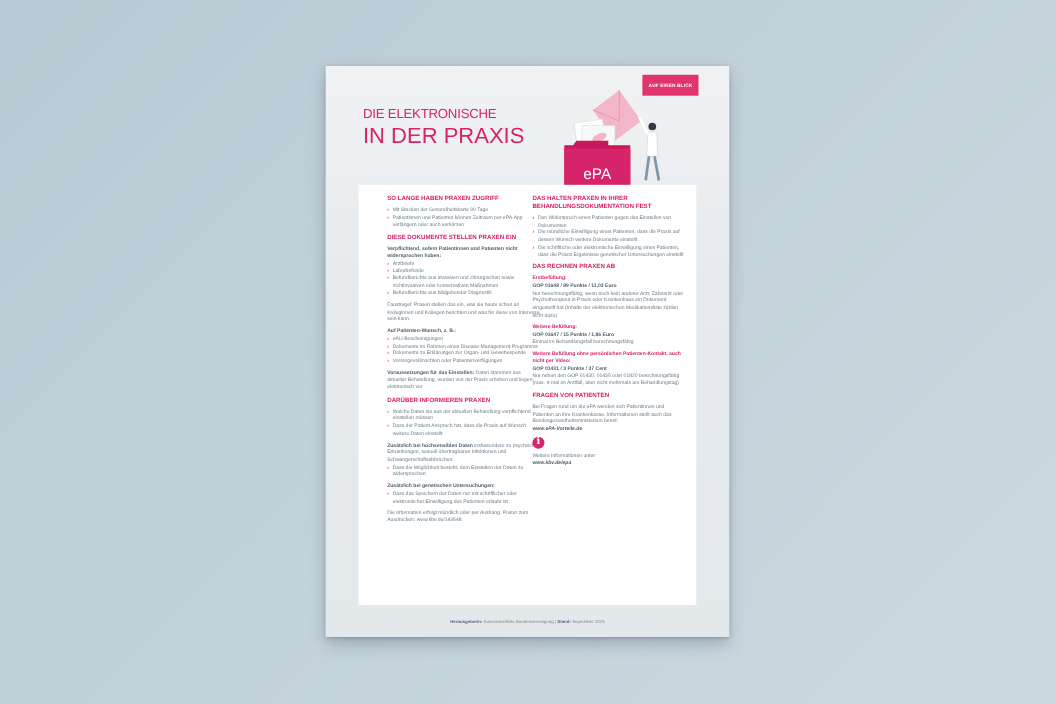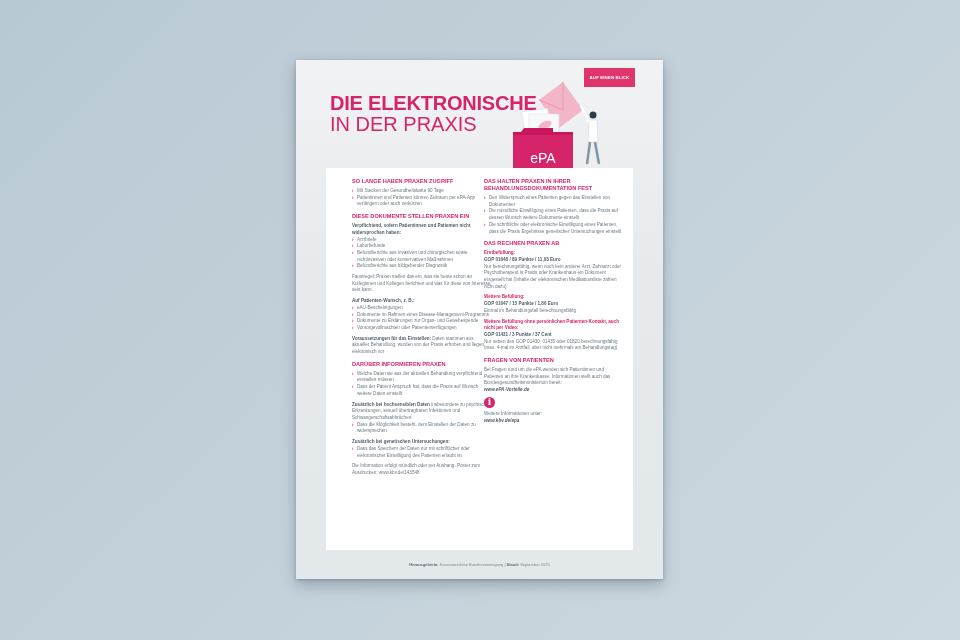--- a/index.html
+++ b/index.html
@@ -5,21 +5,21 @@
   html,body{margin:0;padding:0;}
   body{width:960px;height:640px;overflow:hidden;position:relative;
     background:linear-gradient(135deg,#b9c9d3 0%,#c3d1da 50%,#cdd9e0 100%);
     font-family:"Liberation Sans",sans-serif;}
   .paper{position:absolute;left:296px;top:60px;width:367px;height:519px;
     background:linear-gradient(180deg,#f1f2f3 0%,#e6eaed 40%,#e3e8eb 100%);
     box-shadow:0 6px 14px rgba(60,80,95,.35),0 1px 3px rgba(60,80,95,.3);}
   .badge{position:absolute;left:288px;top:8px;width:51px;height:19px;background:#e0346d;
     color:#fff;font-size:4.4px;font-weight:bold;display:flex;align-items:center;justify-content:center;letter-spacing:.1px;}
   .title{position:absolute;left:34px;top:33px;color:#d6246b;line-height:21px;}
-  .title .l1,.title .l2{font-size:20px;font-weight:bold;display:block;letter-spacing:-.2px;white-space:nowrap;}
+  .title .l1,.title .l2{font-size:12px;font-weight:normal;display:block;letter-spacing:-.2px;white-space:nowrap;}
   .title .l3{font-size:20px;font-weight:normal;display:block;white-space:nowrap;}
   .illus{position:absolute;left:205px;top:20px;width:110px;height:95px;}
   .content{position:absolute;left:30px;top:108px;width:307px;height:382px;background:#fff;}
   .col{position:absolute;top:10px;width:140px;font-size:4.6px;line-height:6.7px;color:#6b7b88;}
   .col.left{left:26px;}
   .col.right{left:158px;}
   .h{color:#d6246b;font-weight:bold;font-size:5.6px;line-height:7px;margin:0 0 3px 0;text-transform:uppercase;}
   .sub{color:#d6246b;font-weight:bold;}
   .b{font-weight:bold;color:#4e5e6b;}
   ul{list-style:none;margin:0 0 4px 0;padding:0;}

